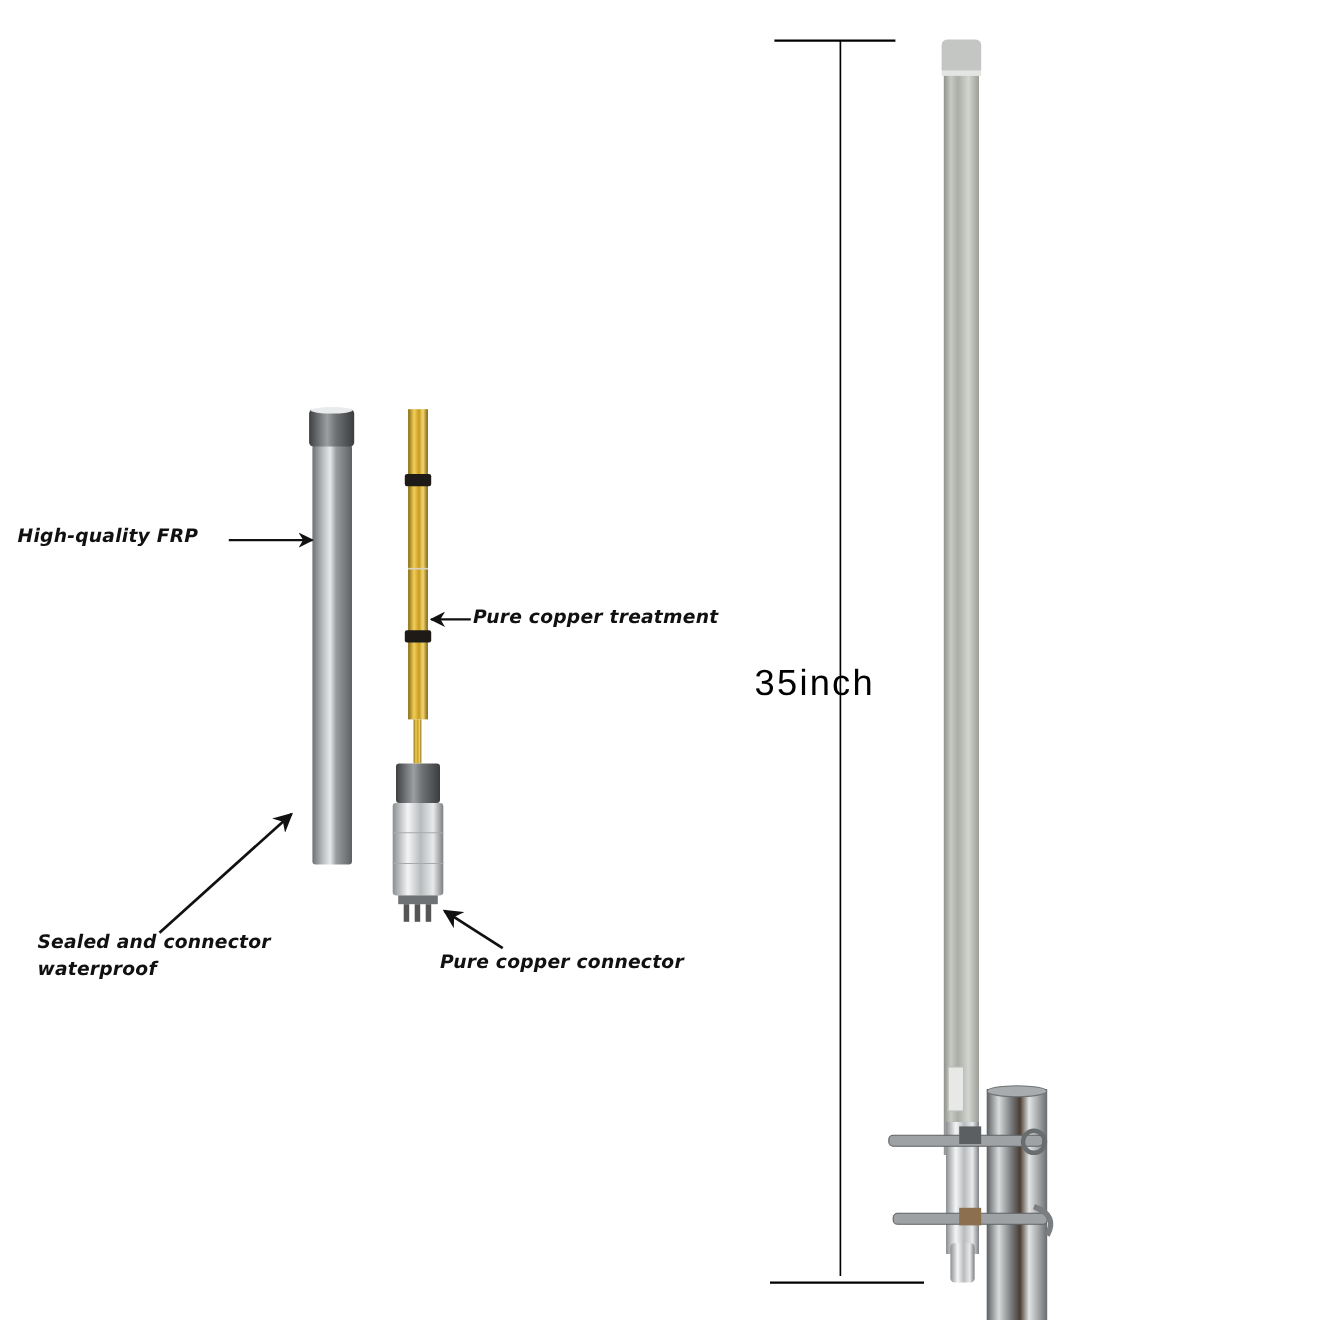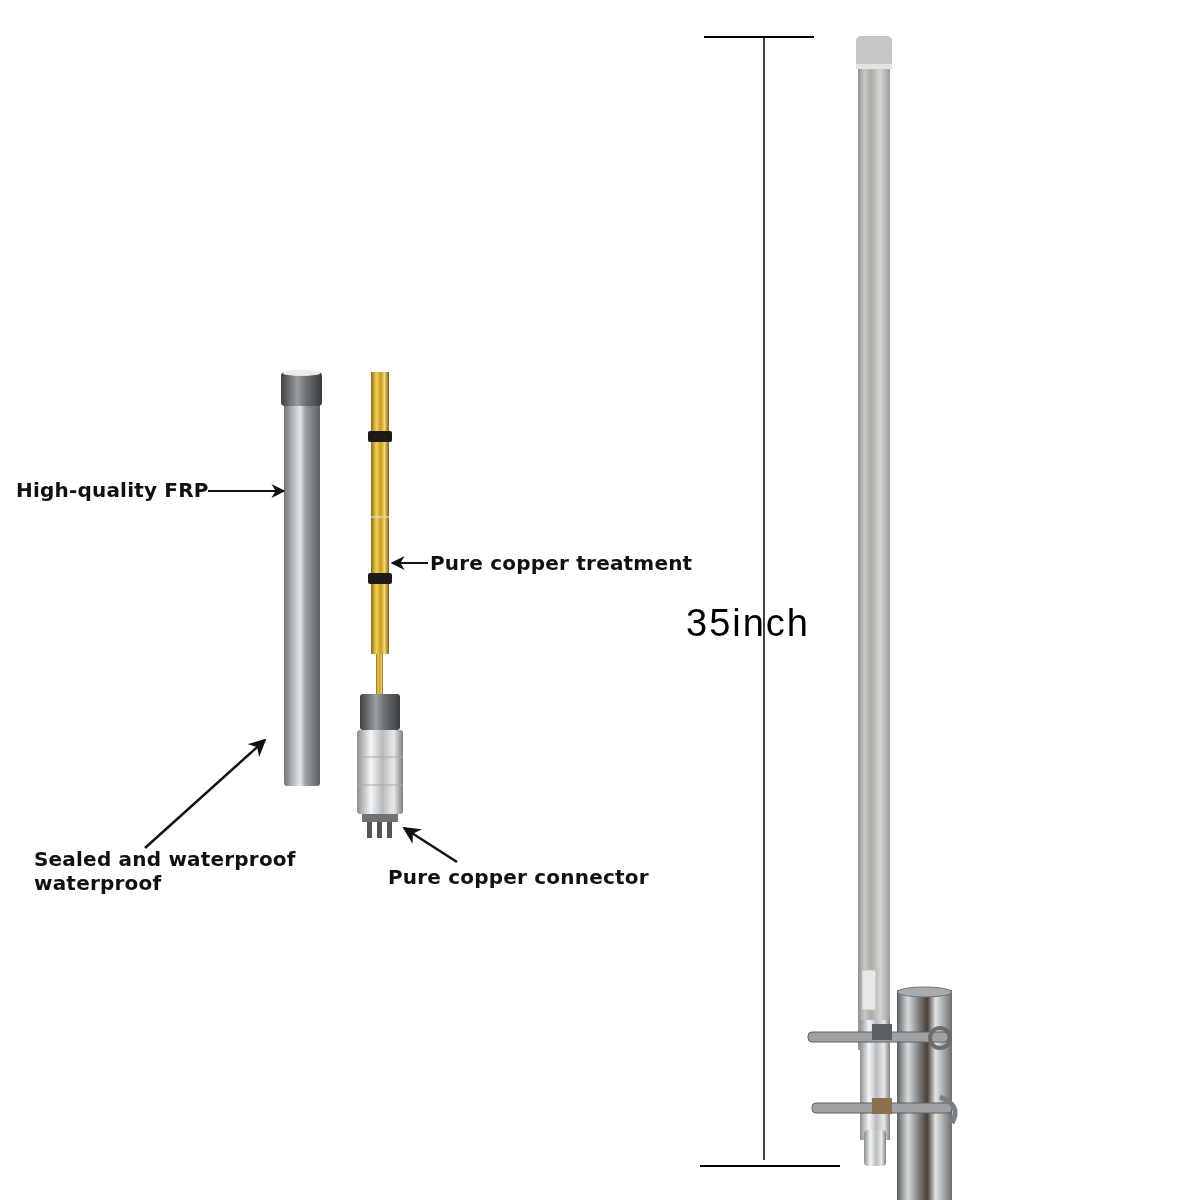--- a/index.html
+++ b/index.html
@@ -1,18 +1,18 @@
 <!DOCTYPE html>
 <html><head>
 <meta charset="utf-8">
 <style>
   html, body { margin: 0; padding: 0; background: #ffffff; }
   body { width: 1200px; height: 1200px; position: relative; overflow: hidden; font-family: "DejaVu Sans", sans-serif; }
-  .label { position: absolute; font-family: "DejaVu Sans", sans-serif; font-weight: bold; color: #111; font-size: 20px; white-space: nowrap; letter-spacing: 0.2px; }
-  .dim-text { position: absolute; font-family: "Liberation Sans", sans-serif; font-size: 38px; color: #000; letter-spacing: 2px; }
+  .label { position: absolute; font-family: "DejaVu Sans", sans-serif; font-style: italic; font-weight: bold; color: #111; font-size: 17px; white-space: nowrap; letter-spacing: 0.2px; }
+  .dim-text { position: absolute; font-family: "Liberation Sans", sans-serif; font-size: 33px; color: #000; letter-spacing: 2px; }
   svg { position: absolute; left: 0; top: 0; }
 </style>
 </head>
 <body>
 
 <svg width="1200" height="1200" viewBox="0 0 1200 1200">
   <defs>
     <linearGradient id="frpGrad" x1="0" x2="1" y1="0" y2="0">
       <stop offset="0" stop-color="#6f7275"></stop>
       <stop offset="0.25" stop-color="#b7babd"></stop>
@@ -115,16 +115,16 @@
     <rect x="812" y="1103" width="140" height="10" rx="4" fill="#9fa2a4" stroke="#5f6264"></rect>
     <circle cx="940" cy="1038" r="10" fill="none" stroke="#6a6d6f" stroke-width="4"></circle>
     <path d="M940,1097 q22,8 12,26" fill="none" stroke="#7b7e80" stroke-width="5"></path>
     <rect x="872" y="1024" width="20" height="16" fill="#5c5f61"></rect>
     <rect x="872" y="1098" width="20" height="16" fill="#8b6f4e"></rect>
   </g>
 </svg>
 
 <div class="label" style="left:16px; top:478px;">High-quality FRP</div>
 <div class="label" style="left:430px; top:551px;">Pure copper treatment</div>
-<div class="label" style="left:34px; top:847px;">Sealed and waterproof</div>
+<div class="label" style="left:34px; top:847px;">Sealed and connector</div>
 <div class="label" style="left:34px; top:871px;">waterproof</div>
-<div class="label" style="left:388px; top:865px;">Pure copper connector</div>
+<div class="label" style="left:400px; top:865px;">Pure copper connector</div>
 <div class="dim-text" style="left:686px; top:602px;">35inch</div>
 
 </body></html>

